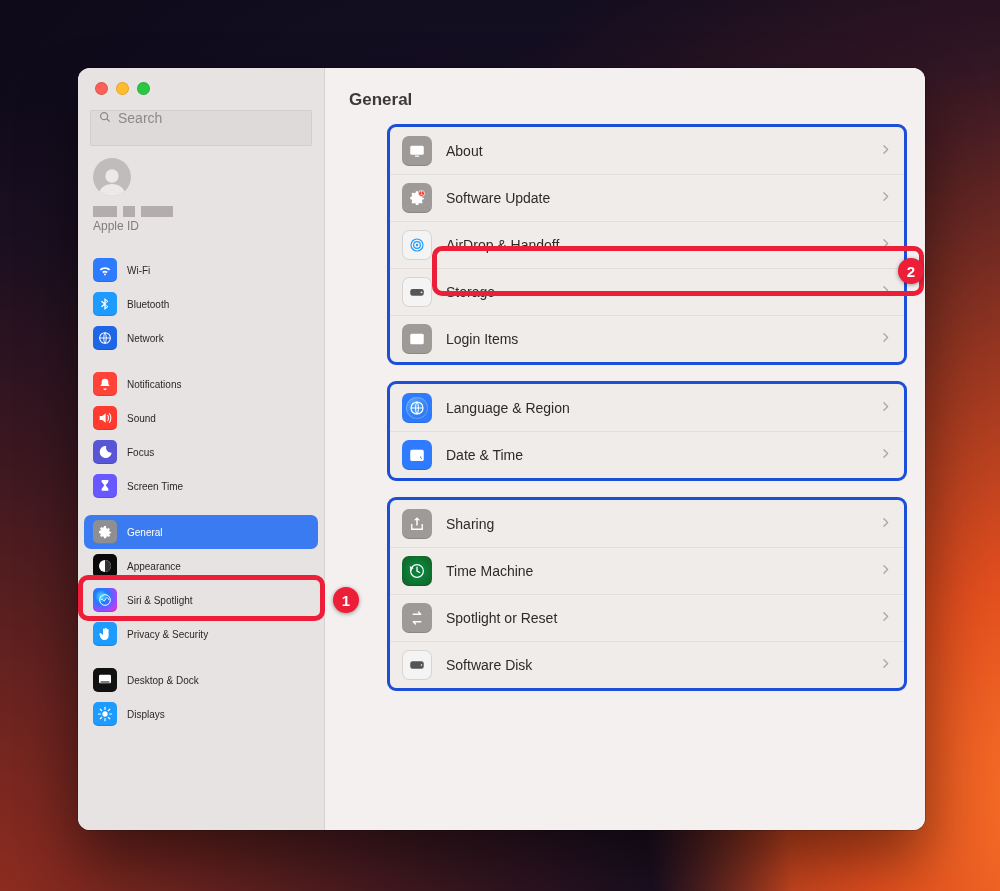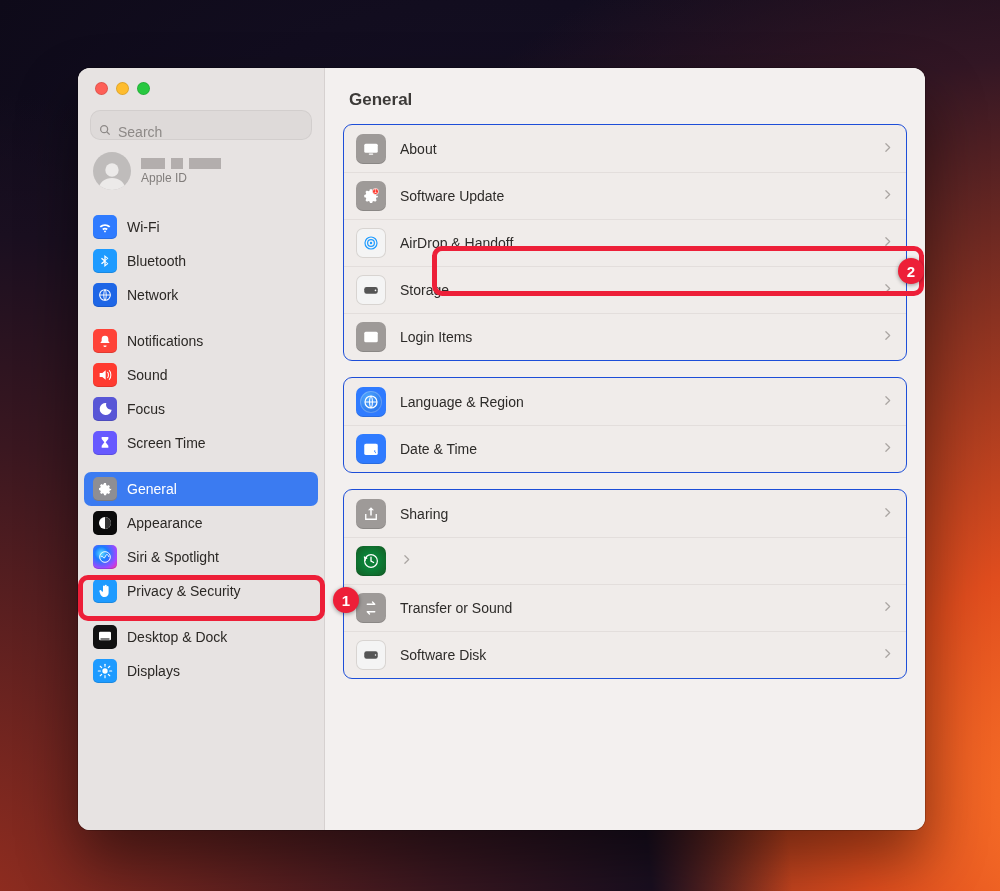--- a/index.html
+++ b/index.html
@@ -26,42 +26,42 @@
   .main    { flex: 1; background: #f3f0ef; display: flex; flex-direction: column; }
 
   .traffic { display: flex; gap: 8px; padding: 14px 0 2px 17px; }
   .dot { width: 13px; height: 13px; border-radius: 50%; border: 1px solid rgba(0,0,0,.12); }
   .dot.red    { background: #fe5f57; }
   .dot.yellow { background: #febc2e; }
   .dot.green  { background: #28c840; }
 
   
   .search-wrap { padding: 13px 12px 8px 12px; }
-  .search { display: flex; align-items: flex-end; gap: 6px; height: 30px;
-            background: #dedad9; border-radius: 10px; padding: 0 8px; color: #8d8987;
+  .search { display: flex; align-items: flex-start; gap: 6px; height: 36px;
+            background: #dedad9; border-radius: 2px; padding: 0 8px; color: #8d8987;
             box-shadow: inset 0 0 0 1px rgba(0,0,0,.05); }
   .search input { border: none; outline: none; background: transparent; flex:1;
                   font-size: 14px; color: #4a4847; }
   .search input::placeholder { color: #8d8987; }
 
   
-  .appleid { display: flex; align-items: center; gap: 10px; padding: 4px 12px 14px 15px; }
+  .appleid { display: flex; gap: 10px; padding: 4px 12px 14px 15px; flex-direction: column; }
   .avatar  { width: 38px; height: 38px; border-radius: 50%; background: #bfbcbb;
              display:flex; align-items:flex-end; justify-content:center; overflow:hidden; }
   .avatar svg { width: 32px; height: 32px; fill: #eceae9; }
   .appleid .redact { display:flex; gap:6px; margin-bottom:2px; }
   .appleid .redact span { height: 11px; background:#b3aead; display:block; }
   .appleid .sub { font-size: 12px; color:#817d7b; margin-top:2px; }
 
   
   .groups { overflow-y: auto; padding: 0 6px 12px 6px; }
   .group  { padding: 6px 0; }
   .item {
     display:flex; align-items:center; gap:10px; height:34px; padding:0 9px;
-    border-radius: 7px; cursor: default; color:#2b2825; font-size:14px;
+    border-radius: 7px; cursor: default; color:#2b2825; font-size:10px;
   }
   .item.selected { background:#3b7bf1; color:#fff; }
   .item .label { flex:1; white-space:nowrap; overflow:hidden; text-overflow:ellipsis; }
 
   .sicon { width:24px; height:24px; border-radius:5px; flex:0 0 24px;
            display:flex; align-items:center; justify-content:center; color:#fff;
            box-shadow: inset 0 -1px 0 rgba(0,0,0,.12); }
   .sicon svg { width:16px; height:16px; }
 
   
@@ -77,21 +77,21 @@
   .bg-darkgrey  { background:#444; }
   .bg-hand      { background:#1e9bff; }
   .bg-siri      { background: radial-gradient(circle at 35% 35%, #5ee0ff 0%, #1a7dff 30%, #a446ff 70%, #ff2e9a 100%); }
   .bg-desktop   { background:#111; }
   .bg-cyan      { background:#33b6ff; }
   .sicon.bg-darkgrey { color:#eee; }
 
   
   .mainhead { padding: 22px 24px 14px 24px; font-size:17px; font-weight:700; color:#3c3a38; }
   .panels   { padding: 0 18px 18px 18px; display:flex; flex-direction:column; gap:16px; }
-  .panel    { background:#f0ecea; border:1px solid #1d4ed8; border-radius:9px; overflow:hidden; }
+  .panel    { background:#f0ecea; border:3px solid #1d4ed8; border-radius:9px; overflow:hidden;margin-left:44px; }
   .row {
     display:flex; align-items:center; gap:14px; min-height:47px; padding:8px 12px;
     cursor: default;
   }
   .row + .row { border-top:1px solid #e3dedc; }
   .row .label { flex:1; font-size:14px; color:#2d2b29; }
   .chev { color:#aba6a3; }
 
   .micon { width:30px; height:30px; border-radius:7px; flex:0 0 30px;
            display:flex; align-items:center; justify-content:center; color:#fff;
@@ -374,31 +374,32 @@
             <span class="chev"><svg viewBox="0 0 24 24" width="13" height="13">
                 <use href="#i-chev"></use>
               </svg></span>
           </div>
           <div class="row">
             <span class="micon teal">
               <svg viewBox="0 0 24 24">
                 <use href="#i-timemachine"></use>
               </svg>
             </span>
+            <span class="label">Time Machine</span>
             <span class="chev"><svg viewBox="0 0 24 24" width="13" height="13">
                 <use href="#i-chev"></use>
               </svg></span>
           </div>
           <div class="row">
             <span class="micon grey">
               <svg viewBox="0 0 24 24">
                 <use href="#i-transfer"></use>
               </svg>
             </span>
-            <span class="label">Transfer or Sound</span>
+            <span class="label">Spotlight or Reset</span>
             <span class="chev"><svg viewBox="0 0 24 24" width="13" height="13">
                 <use href="#i-chev"></use>
               </svg></span>
           </div>
           <div class="row">
             <span class="micon white">
               <svg viewBox="0 0 24 24">
                 <use href="#i-disk"></use>
               </svg>
             </span>

